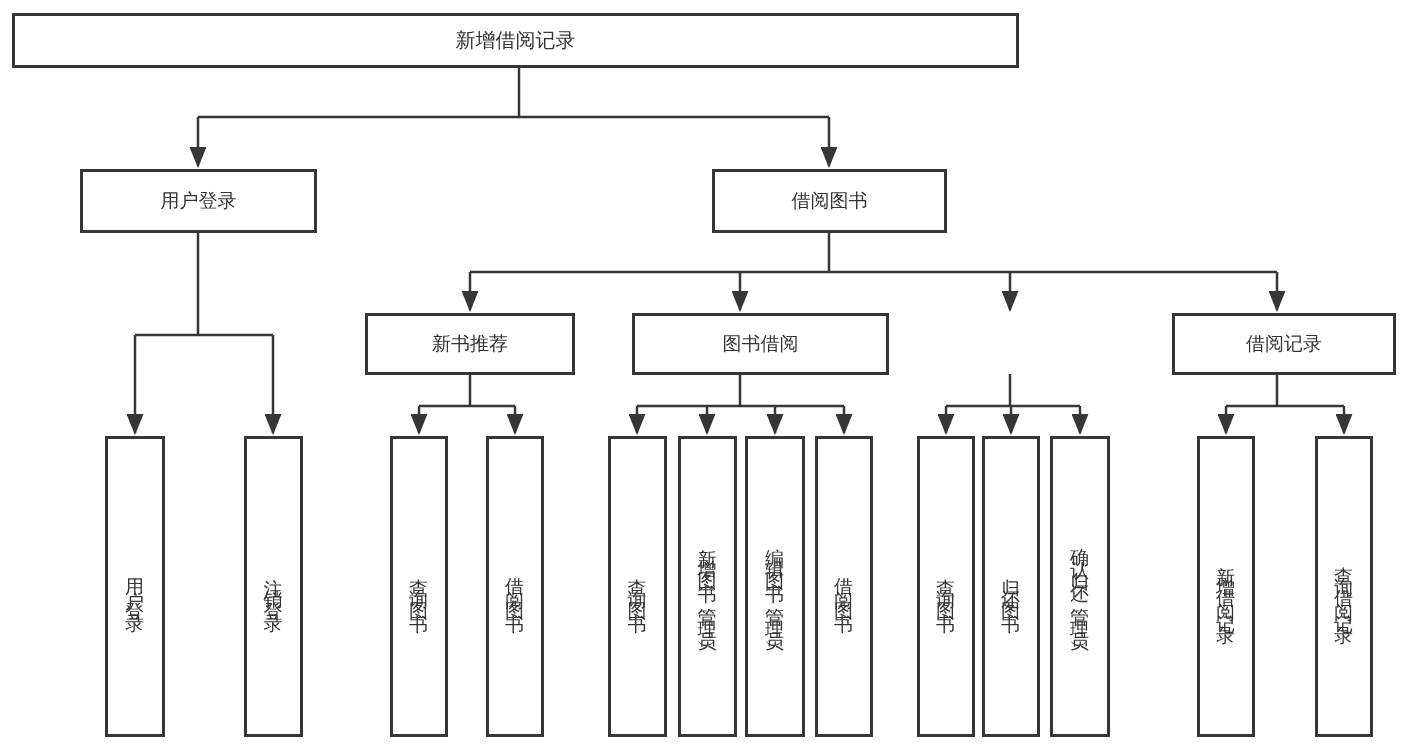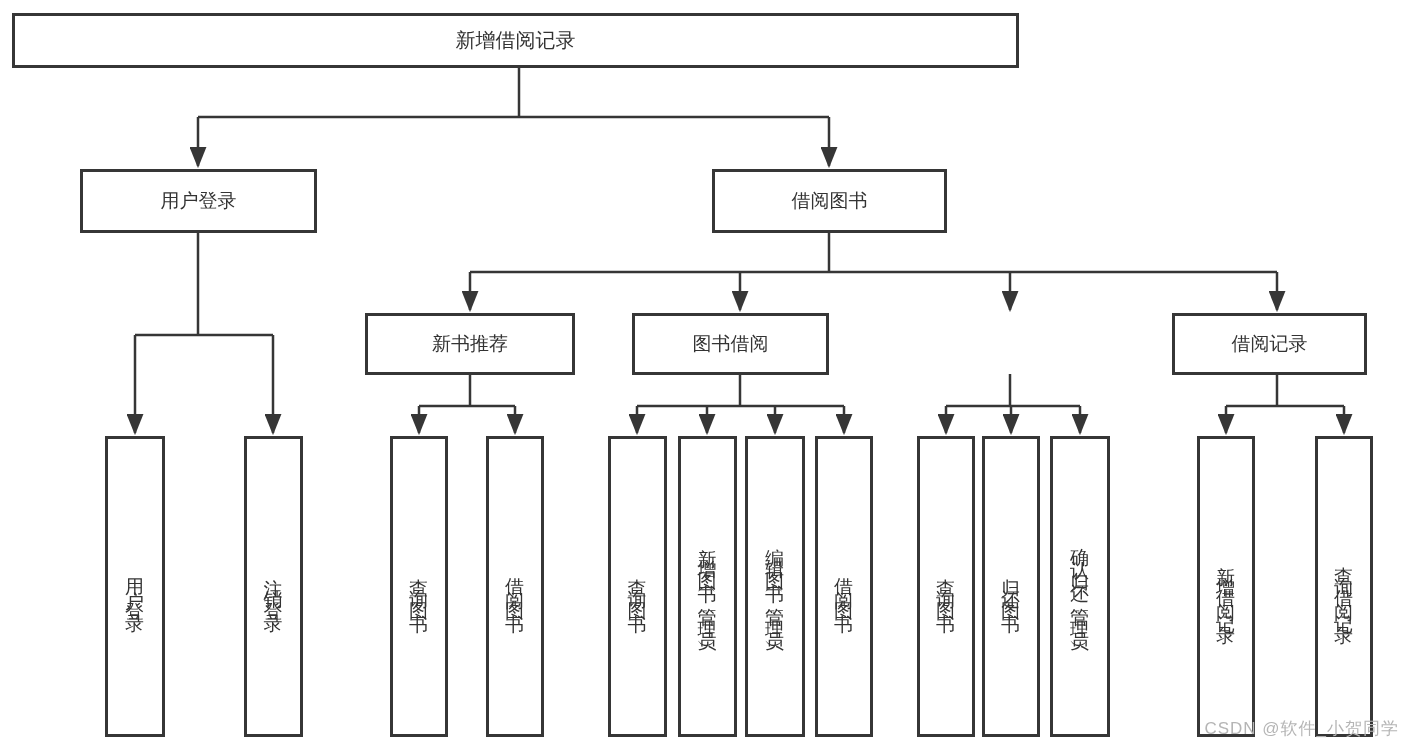--- a/index.html
+++ b/index.html
@@ -102,35 +102,34 @@
       <line x1="1344" y1="406" x2="1344" y2="433" marker-end="url(#arrow)"></line>
     </g>
   </svg>
 
   <div class="node root">新增借阅记录</div>
 
   <div class="node hbox l2" style="left:80px;width:237px;">用户登录</div>
   <div class="node hbox l2" style="left:712px;width:235px;">借阅图书</div>
 
   <div class="node hbox l3" style="left:365px;width:210px;">新书推荐</div>
-  <div class="node hbox l3" style="left:632px;width:197px;">图书借阅</div>
-  <div class="node hbox l3" style="left:1172px;width:195px;">借阅记录</div>
+  <div class="node hbox l3" style="left:632px;width:257px;">图书借阅</div>
+  <div class="node hbox l3" style="left:1172px;width:224px;">借阅记录</div>
 
   <div class="node leaf" style="left:105px;width:60px;">用户登录</div>
   <div class="node leaf" style="left:244px;width:59px;">注销登录</div>
 
   <div class="node leaf" style="left:390px;width:58px;">查询图书</div>
   <div class="node leaf" style="left:486px;width:58px;">借阅图书</div>
 
   <div class="node leaf" style="left:608px;width:59px;">查询图书</div>
   <div class="node leaf" style="left:678px;width:59px;">新增图书（管理员）</div>
   <div class="node leaf" style="left:745px;width:60px;">编辑图书（管理员）</div>
   <div class="node leaf" style="left:815px;width:58px;">借阅图书</div>
 
   <div class="node leaf" style="left:917px;width:58px;">查询图书</div>
   <div class="node leaf" style="left:982px;width:58px;">归还图书</div>
   <div class="node leaf" style="left:1050px;width:60px;">确认归还（管理员）</div>
 
   <div class="node leaf" style="left:1197px;width:58px;">新增借阅记录</div>
   <div class="node leaf" style="left:1315px;width:58px;">查询借阅记录</div>
 
-  <div class="watermark">CSDN @软件_小贺同学</div>
 </div>
 
 </body></html>

